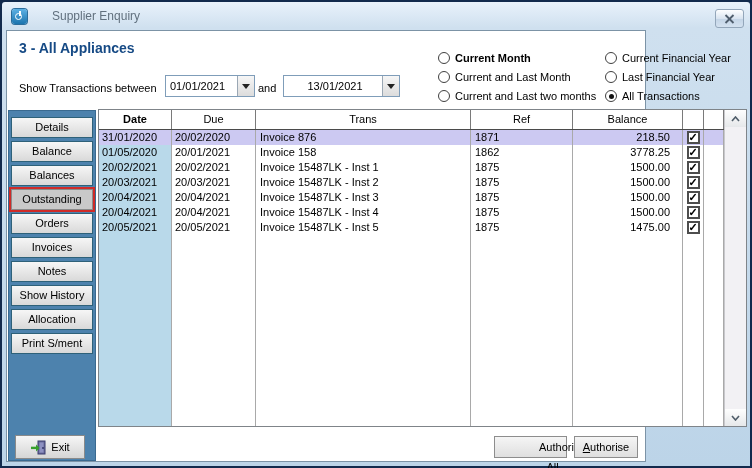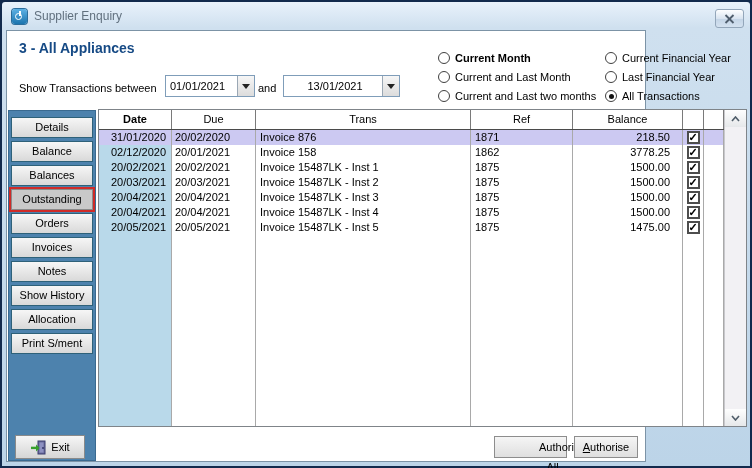--- a/index.html
+++ b/index.html
@@ -10,21 +10,21 @@
 
   
   .win-frame{position:absolute;left:2px;top:2px;right:2px;bottom:2px;
     background:linear-gradient(to bottom,#e9f2fb 0,#cfe0ef 26px,#bcd4e8 100%);
     border-radius:3px 3px 0 0;}
   .titlebar{position:absolute;left:2px;top:2px;right:2px;height:28px;display:flex;align-items:center;}
   .app-icon{width:15px;height:15px;margin-left:10px;border-radius:3px;
     background:linear-gradient(to bottom,#5db1e4,#1b74ae);position:relative;box-shadow:0 0 0 1px #2b6d9c;}
   .app-icon .ring{position:absolute;left:3px;top:4px;width:7px;height:7px;border:1.6px solid #fff;border-radius:50%;}
   .app-icon .bar{position:absolute;left:6.5px;top:2px;width:2px;height:5px;background:#fff;}
-  .title-text{margin-left:7px;color:#61707e;font-size:12px;}
+  .title-text{margin-left:25px;color:#61707e;font-size:12px;}
   .close-btn{position:absolute;right:8px;top:9px;width:29px;height:19px;border:1px solid #93a6ba;border-radius:3px;
     background:linear-gradient(to bottom,#fdfeff,#d9e4f0 50%,#c3d4e6 51%,#d4e2f0);
     display:flex;align-items:center;justify-content:center;}
 
   
   .content{position:absolute;left:6px;top:30px;width:640px;height:432px;background:#fff;border:1px solid #7c93a6;}
   .heading{position:absolute;left:12px;top:9px;font-size:14px;font-weight:bold;color:var(--heading,#164a85);}
   .filter-label{position:absolute;left:12px;top:51px;}
   .and-label{position:absolute;left:251px;top:51px;}
   .combo{position:absolute;top:44px;height:22px;border:1px solid #7f9db9;background:#fff;display:flex;}
@@ -60,21 +60,21 @@
   .grid-inner{position:absolute;left:0;top:0;right:22px;bottom:0;display:flex;flex-direction:column;}
   .g-head{display:flex;height:20px;border-bottom:1px solid #4a4a4a;flex:none;}
   .g-head .hc{border-right:1px solid #7a7a7a;line-height:19px;text-align:center;}
   .g-head .hc.sorted{font-weight:bold;}
   .t-row{display:flex;height:15px;line-height:15px;flex:none;}
   .t-row .c{border-right:1px solid #a9a9a9;overflow:hidden;white-space:nowrap;}
   .t-fill{flex:1;display:flex;}
   .t-fill .c{border-right:1px solid #a9a9a9;}
   .w-date{width:73px;flex:none;} .w-due{width:84px;flex:none;} .w-trans{width:215px;flex:none;}
   .w-ref{width:102px;flex:none;} .w-bal{width:110px;flex:none;} .w-chk{width:21px;flex:none;} .w-end{width:20px;flex:none;}
-  .c.w-date{background:var(--datecol,#b9d9ea);padding-left:12px;}
+  .c.w-date{background:var(--datecol,#b9d9ea);padding-left:3px;}
   .c.w-due{padding-left:3px;} .c.w-trans{padding-left:4px;} .c.w-ref{padding-left:4px;}
   .c.w-bal{text-align:right;padding-right:12px;}
   .t-row.selected .c{background:var(--selrow,#ccc9f2);}
   .c.w-chk{display:flex;align-items:center;justify-content:center;}
   .chk{width:13px;height:13px;border:2px solid #4d4d4d;background:#fff;font-size:11px;font-weight:bold;
     line-height:9px;text-align:center;color:#000;}
 
   
   .vscroll{position:absolute;top:0;right:0;bottom:0;width:22px;background:#f2f1f4;border-left:1px solid #c8c8cc;}
   .sb-btn{position:absolute;left:0;right:0;height:17px;display:flex;align-items:center;justify-content:center;
@@ -196,21 +196,21 @@
             <div class="c w-due">20/02/2020</div>
             <div class="c w-trans">Invoice 876</div>
             <div class="c w-ref">1871</div>
             <div class="c w-bal">218.50</div>
             <div class="c w-chk">
               <div class="chk">✓</div>
             </div>
             <div class="c w-end"></div>
           </div>
           <div class="t-row">
-            <div class="c w-date">02/12/2020</div>
+            <div class="c w-date">01/05/2020</div>
             <div class="c w-due">20/01/2021</div>
             <div class="c w-trans">Invoice 158</div>
             <div class="c w-ref">1862</div>
             <div class="c w-bal">3778.25</div>
             <div class="c w-chk">
               <div class="chk">✓</div>
             </div>
             <div class="c w-end"></div>
           </div>
           <div class="t-row">

